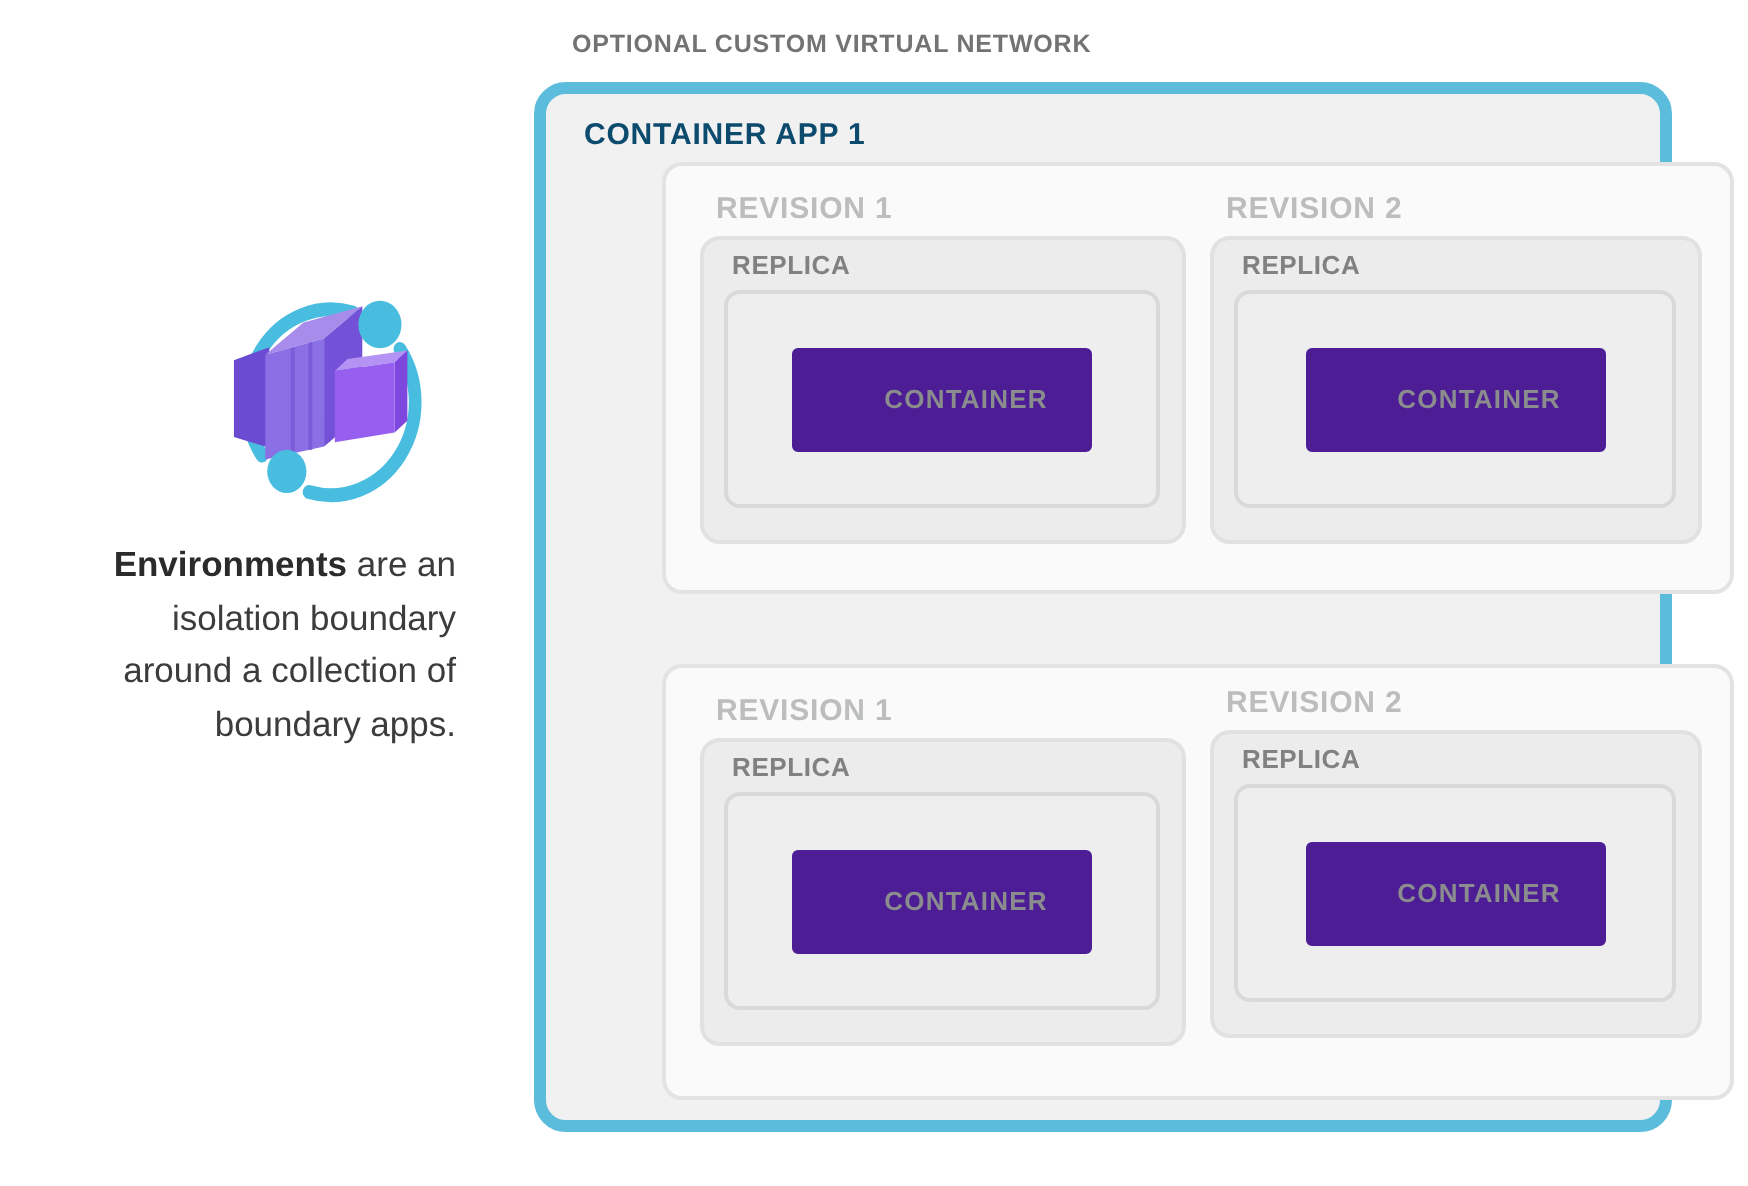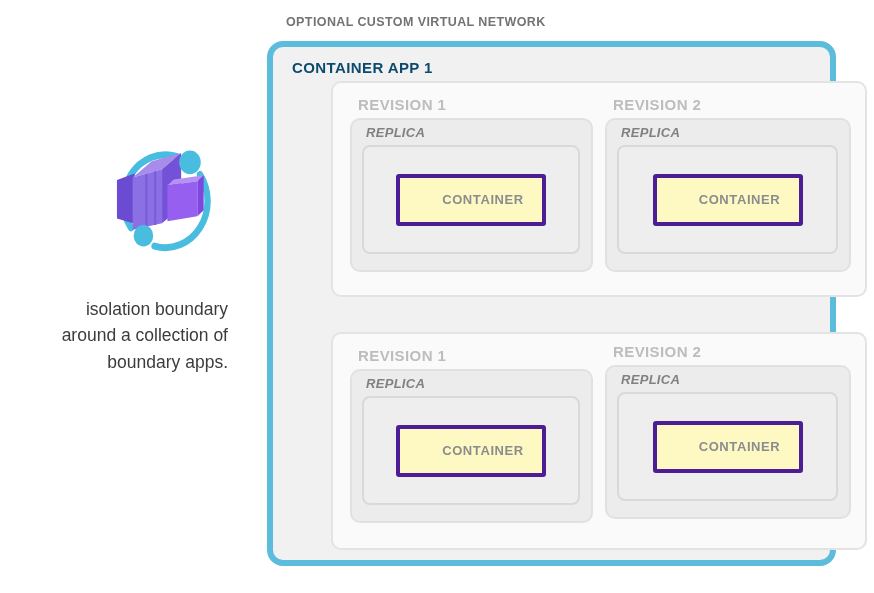--- a/index.html
+++ b/index.html
@@ -50,30 +50,30 @@
   .rev-label{
     font-size:15px;font-weight:700;color:#bcbdbe;letter-spacing:.4px;
     margin:0 0 4px 8px;line-height:18px;white-space:nowrap;
   }
   .rev-box{
     position:relative;height:154px;box-sizing:border-box;
     background:#ececec;border:2px solid #e1e1e1;border-radius:10px;
   }
   .replica-label{
     position:absolute;top:5px;left:14px;
-    font-size:13px;font-weight:700;color:#808183;letter-spacing:.3px;white-space:nowrap;font-style:italic;
+    font-size:13px;font-weight:700;color:#808183;letter-spacing:.3px;white-space:nowrap;
   }
   .replica-inner{
     position:absolute;left:10px;right:11px;top:25px;bottom:16px;
     border:2px solid #d9d9d9;border-radius:8px;background:#eeeeee;
   }
   .container-box{
     position:absolute;left:50%;top:50%;transform:translate(-50%,-50%);
     width:150px;height:52px;box-sizing:border-box;
-    border:4px solid #4c1d95;border-radius:3px;background:#fef9c3;
+    border:6px solid #4c1d95;border-radius:3px;background:#4c1d95;
     display:flex;align-items:center;justify-content:center;padding-left:24px;
   }
   .container-label{font-size:13px;font-weight:700;color:#8b8c8e;letter-spacing:.6px;}
 </style>
 </head>
 <body>
 
 <div>
 
   <div class="title-row">
@@ -90,21 +90,21 @@
     <polygon points="62,54 66,53 66,151 62,152" fill="#7a5bd8"></polygon>
     <polygon points="80,49 84,48 84,148 80,148" fill="#7a5bd8"></polygon>
     <polygon points="107,75 168,67 181,56 120,64" fill="#b593f4"></polygon>
     <polygon points="168,67 181,56 181,121 168,132" fill="#7e47de"></polygon>
     <polygon points="107,75 168,67 168,132 107,141" fill="#975ff0"></polygon>
     <circle cx="153" cy="32" r="22" fill="#49bde0"></circle>
     <circle cx="58" cy="168" r="20" fill="#49bde0"></circle>
   </svg>
 
   <p class="desc">
-    <br>
+    <span><b>Environments</b><span> are an</span></span><br>
     <span>isolation boundary</span><br>
     <span>around a collection of</span><br>
     <span>boundary apps.</span>
   </p>
 
   <div class="env">
 
     <div class="app-label app1-label">CONTAINER APP 1</div>
     <div class="app-card" id="card1">
 

